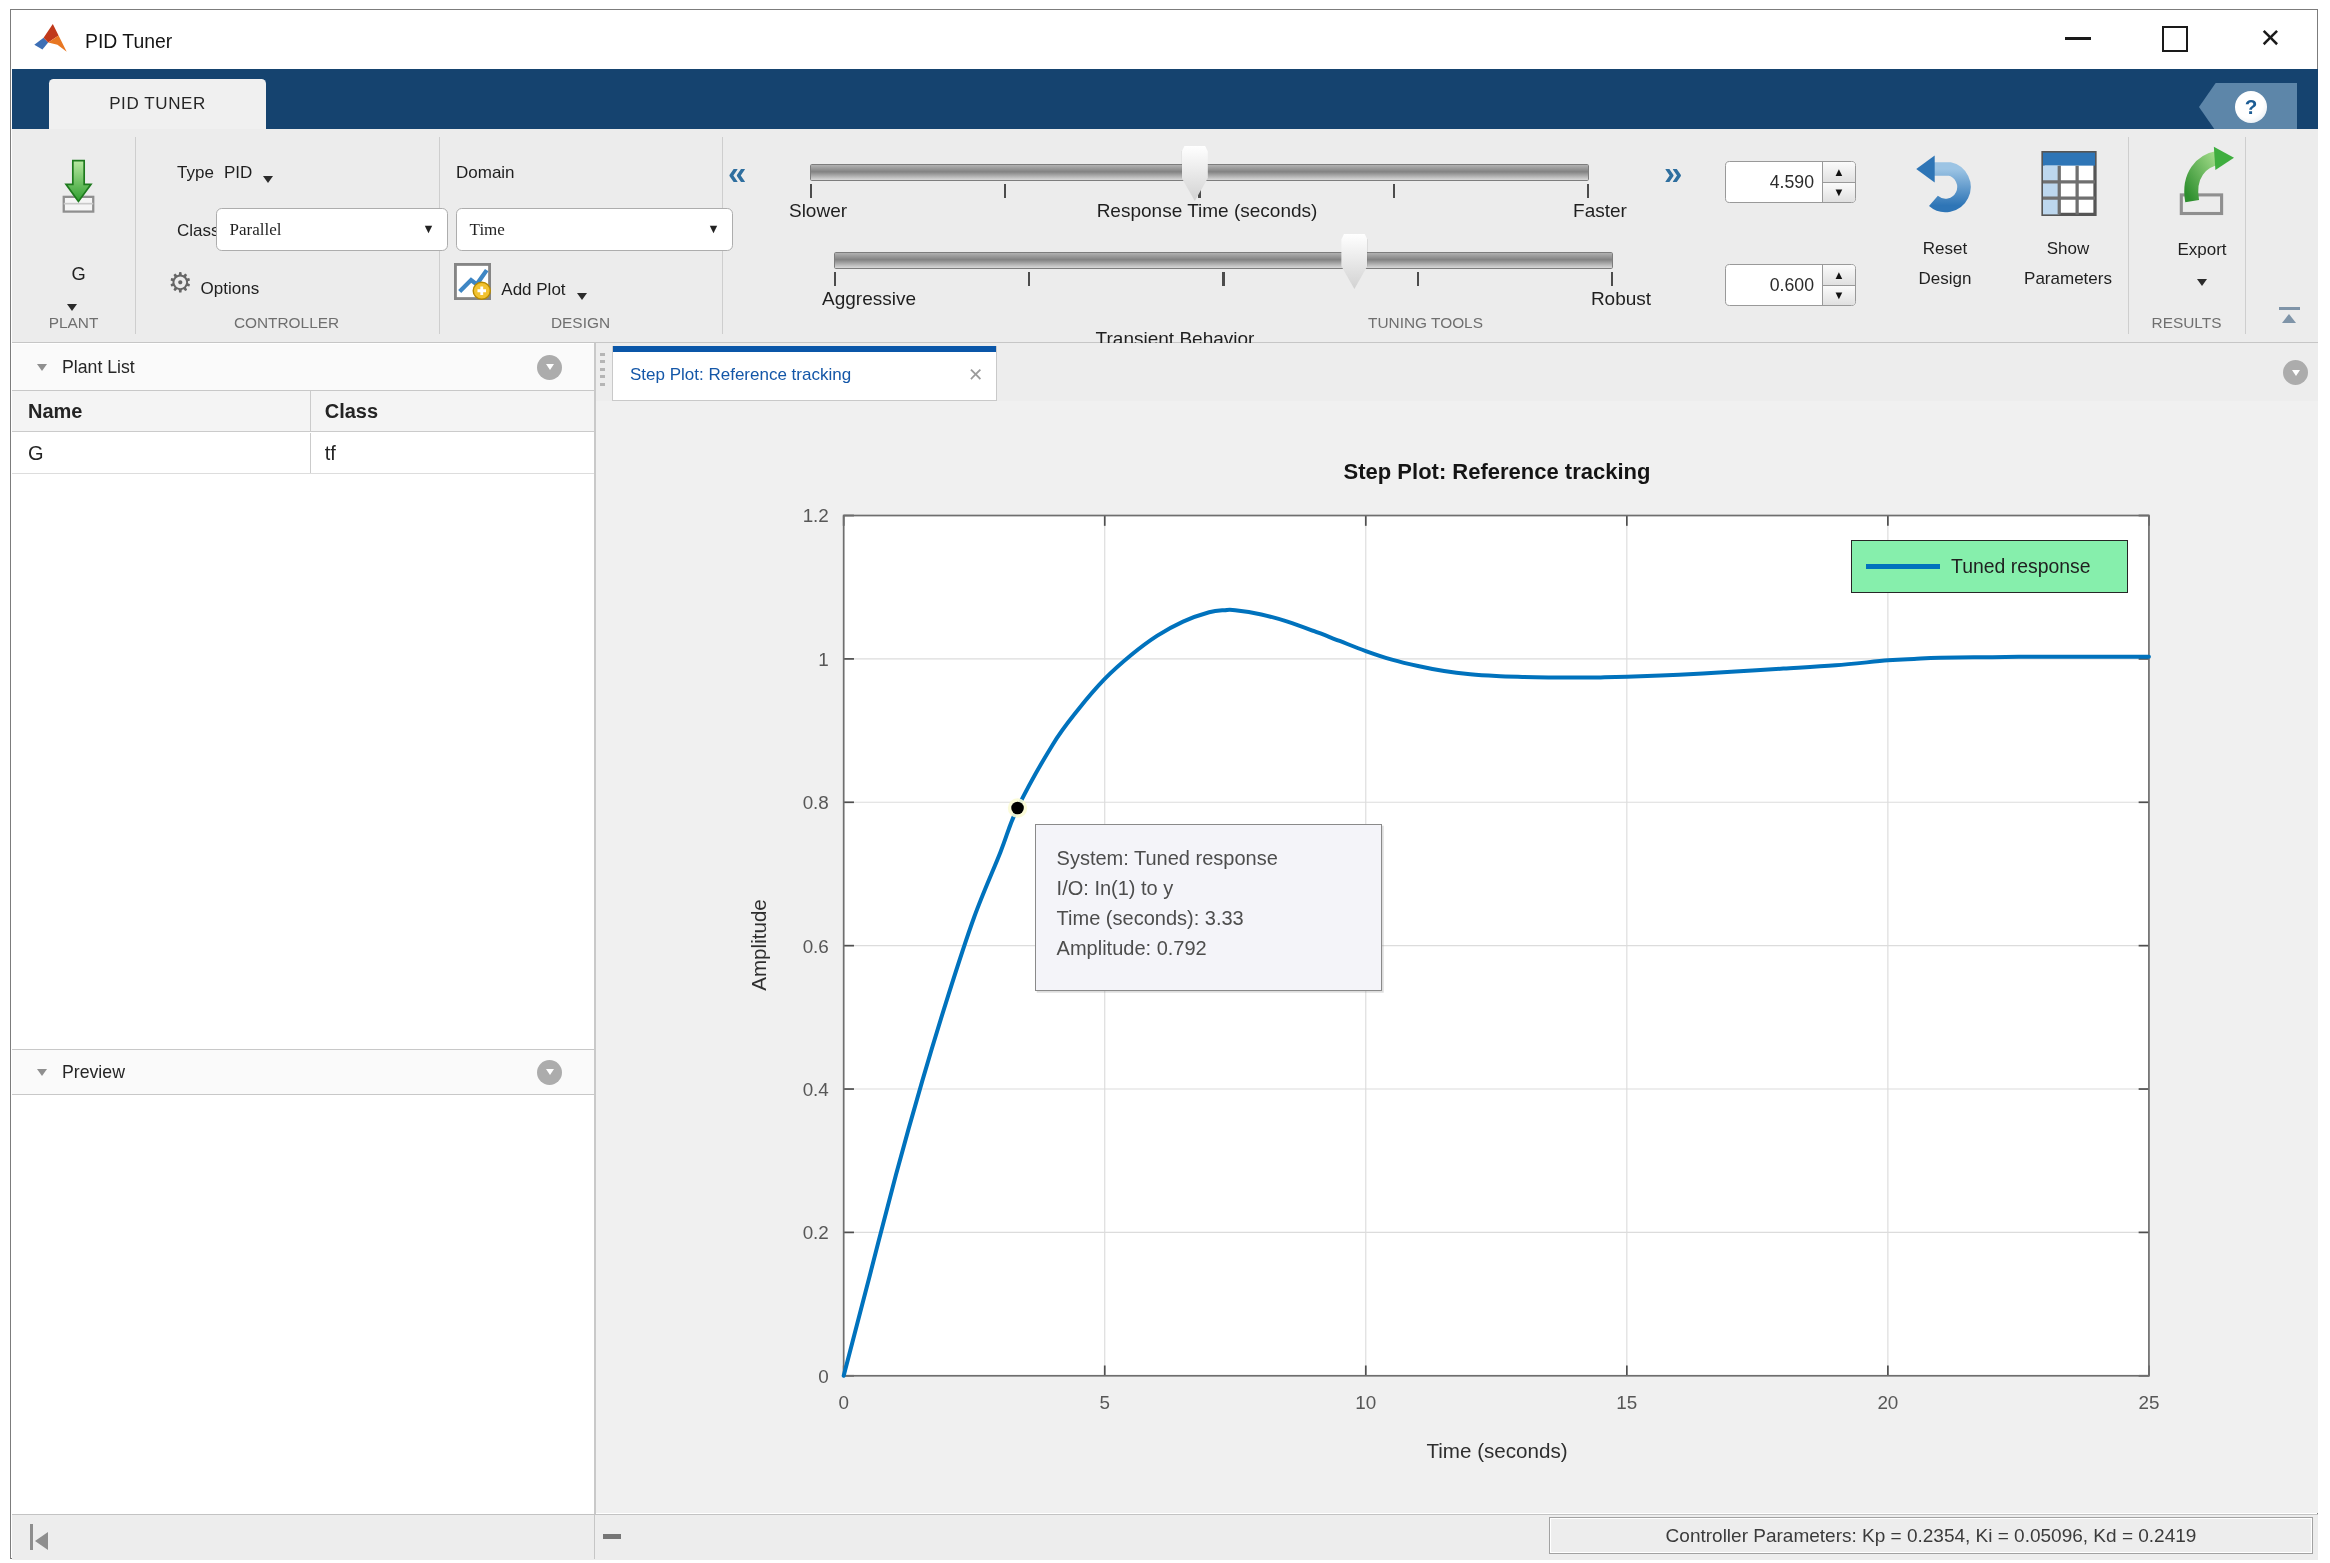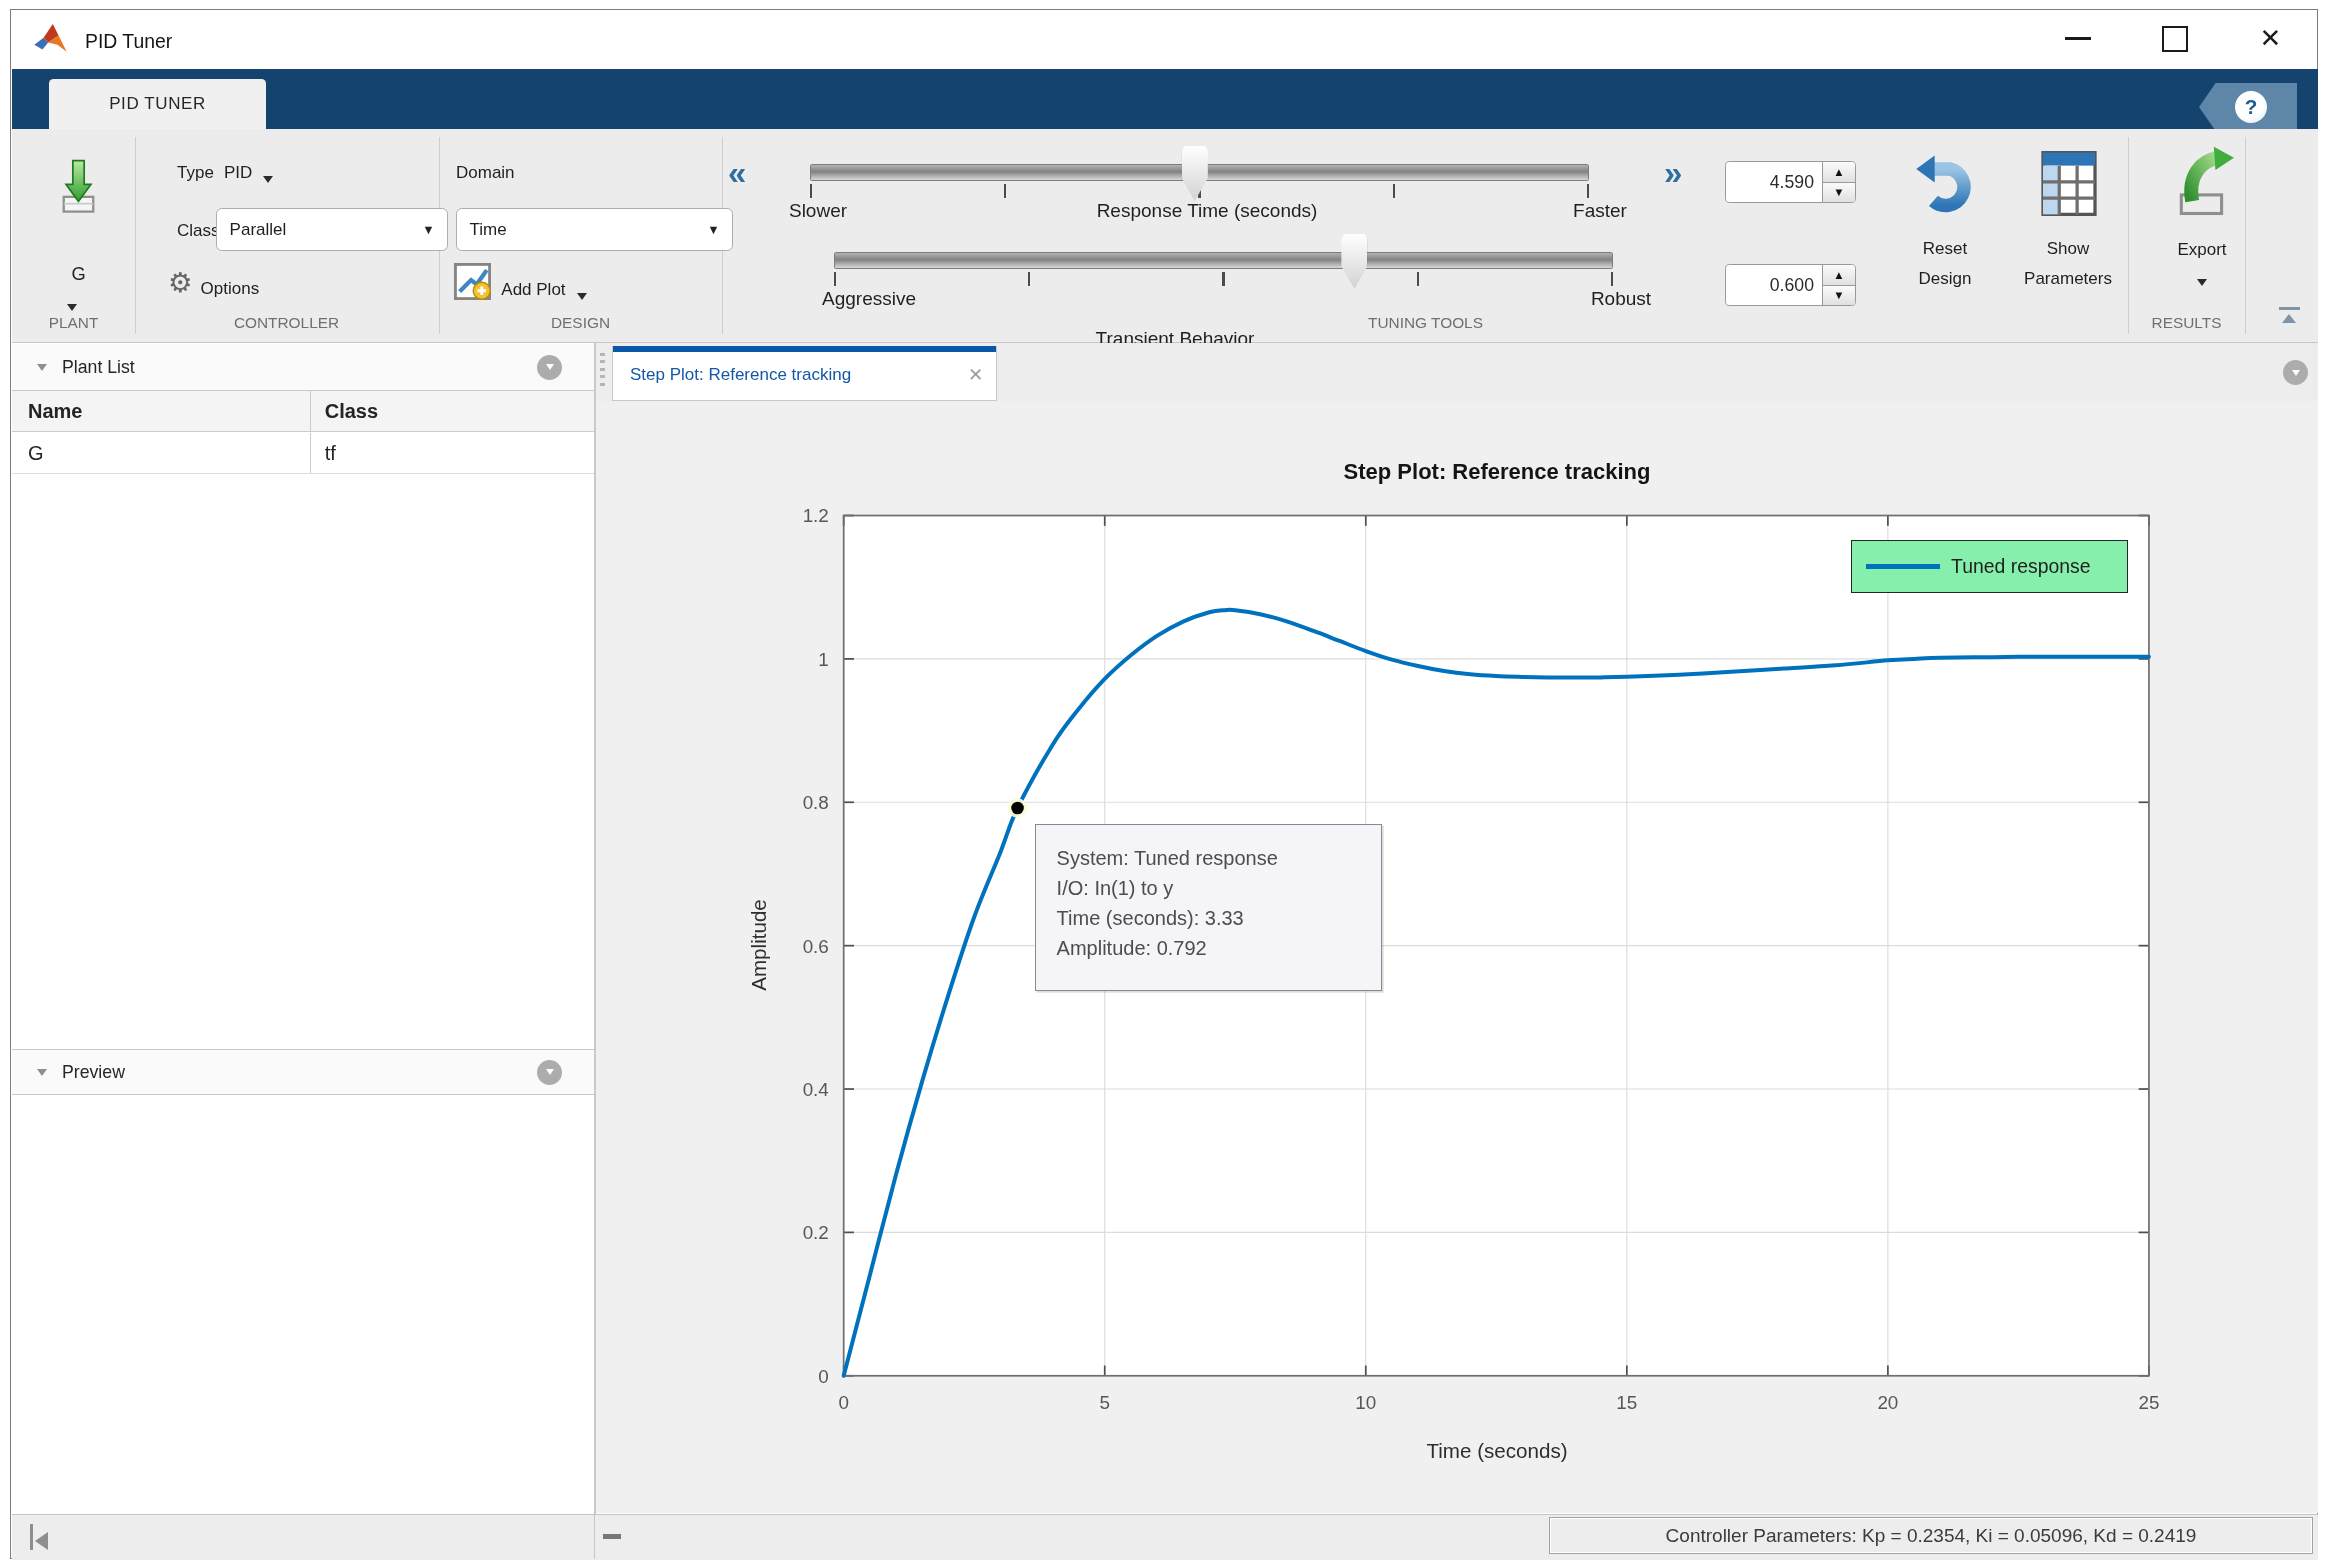--- a/index.html
+++ b/index.html
@@ -50,21 +50,21 @@
   
   #import-plant-btn{left:50px;top:142px;width:57px;height:86px;cursor:pointer;}
   #plant-g-label{left:50px;top:263px;width:57px;text-align:center;font-size:18.3px;color:#1f1f1f;}
   #plant-dd{left:67px;top:304px;}
   
   #type-label{left:177px;top:163px;}
   #type-dd-btn{left:224px;top:163px;gap:10.3px;cursor:pointer;}
   #type-dd-btn .tri-down{margin-top:4.6px;}
   #form-label{left:177px;top:221px;}
   .combo{border:1.1px solid #adadad;border-radius:5.7px;background:#fff;display:flex;
-    align-items:center;padding:0 12.6px;font-size:17px;color:#1f1f1f;cursor:pointer;}
+    align-items:center;padding:0 12.6px;font-size:17px;color:#1f1f1f;cursor:pointer;font-family:Liberation Serif, serif;}
   .combo .arrow{margin-left:auto;font-size:12.6px;color:#222;}
   #form-combo{left:216px;top:208px;width:205px;height:41px;}
   #options-btn{left:168px;top:267px;cursor:pointer;}
   #gear{font-size:27.4px;color:#666;}
   #options-label{margin-left:8px;}
   
   #domain-label{left:456px;top:163px;}
   #domain-combo{left:456px;top:208px;width:250px;height:41px;gap:18px;}
   #addplot-btn{left:454px;top:263px;cursor:pointer;}
   #addplot-icon{width:37px;height:37px;}

